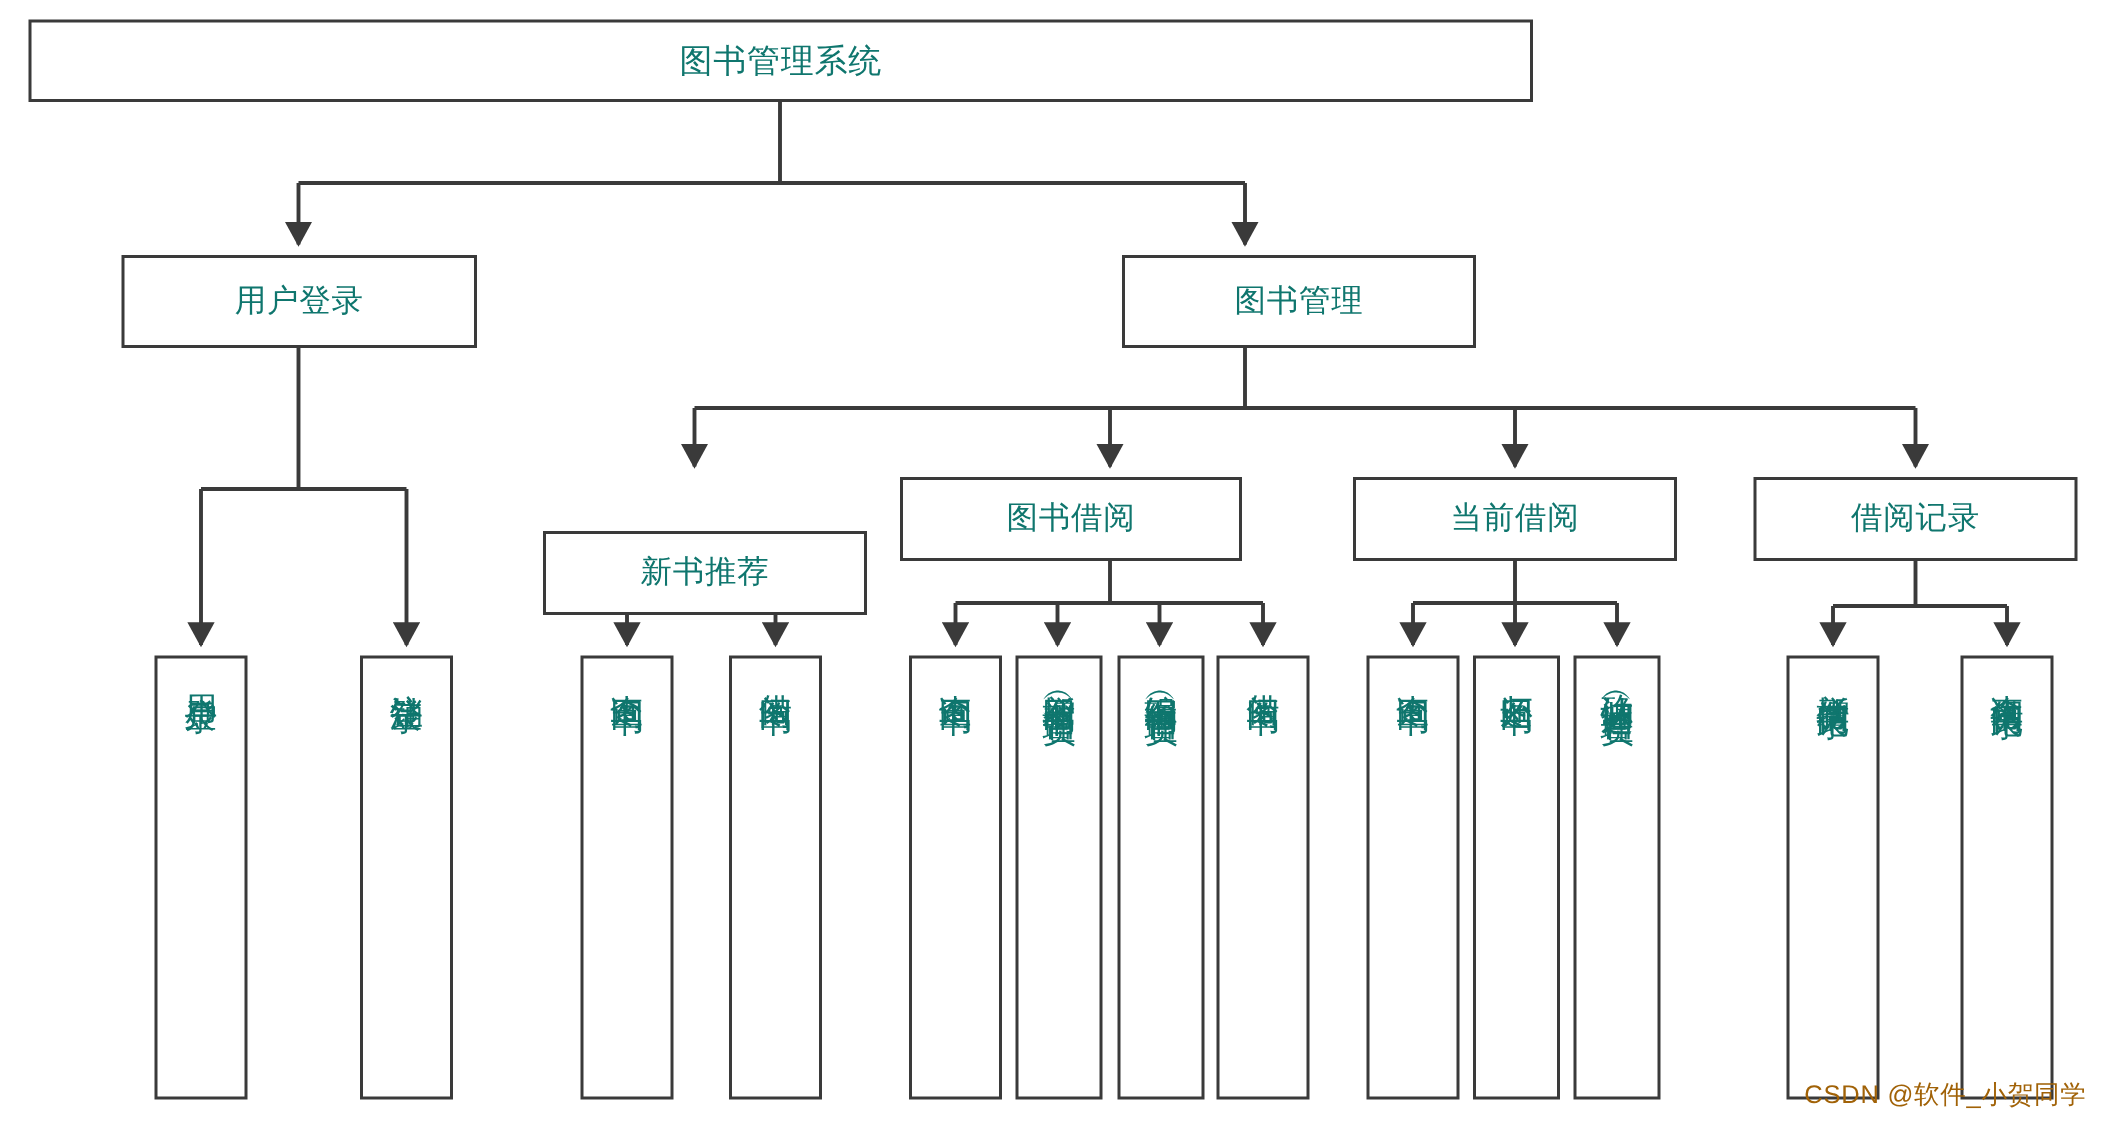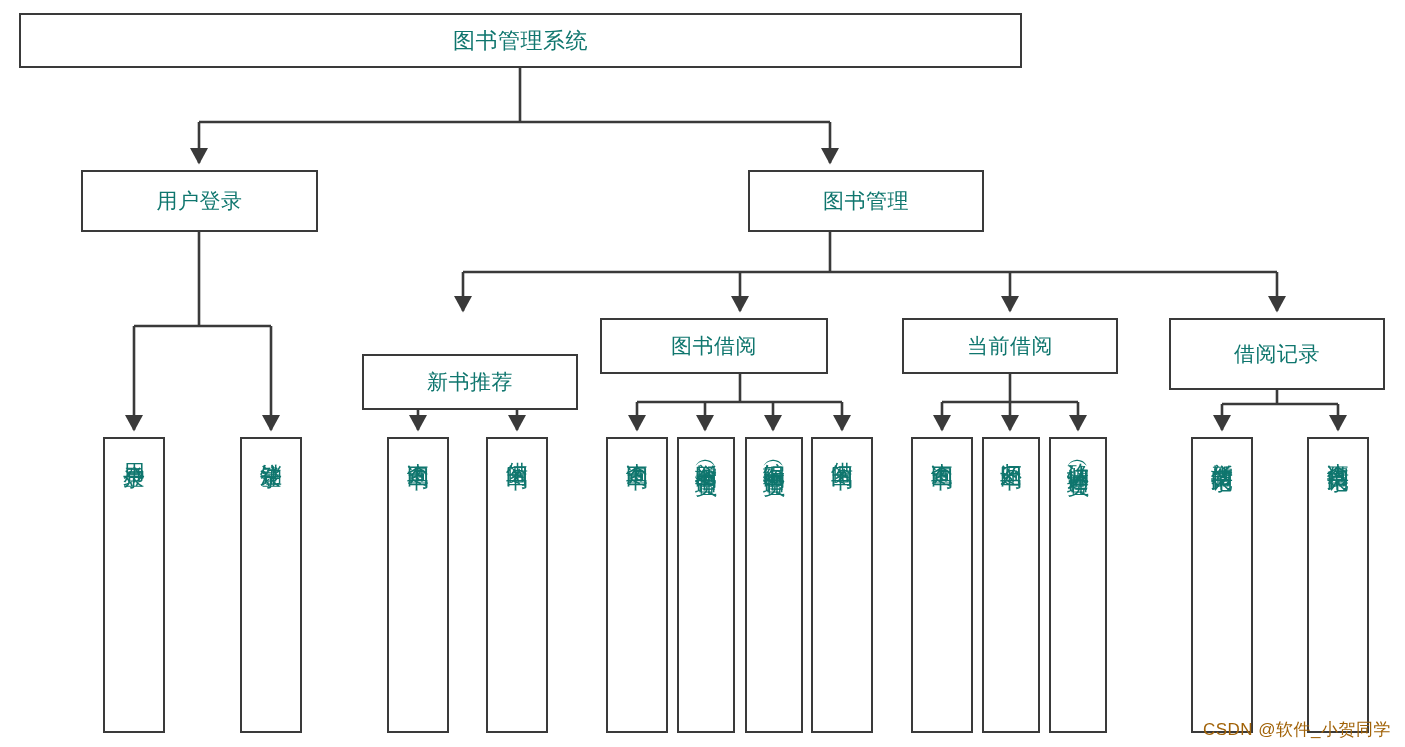--- a/index.html
+++ b/index.html
@@ -143,21 +143,21 @@
 
   <div class="node horiz" style="left:362px; top:318px; width:216px; height:56px;margin-top:36px;">
     <span class="lbl">新书推荐</span>
   </div>
   <div class="node horiz" style="left:600px; top:318px; width:228px; height:56px;">
     <span class="lbl">图书借阅</span>
   </div>
   <div class="node horiz" style="left:902px; top:318px; width:216px; height:56px;">
     <span class="lbl">当前借阅</span>
   </div>
-  <div class="node horiz" style="left:1169px; top:318px; width:216px; height:72px;">
+  <div class="node horiz" style="left:1169px; top:318px; width:216px; height:56px;">
     <span class="lbl">借阅记录</span>
   </div>
 
   <div class="node leaf" style="left:103px; top:437px; width:62px; height:296px;">
     <span class="lbl">用户登录</span>
   </div>
   <div class="node leaf" style="left:240px; top:437px; width:62px; height:296px;">
     <span class="lbl">注销登录</span>
   </div>
 

